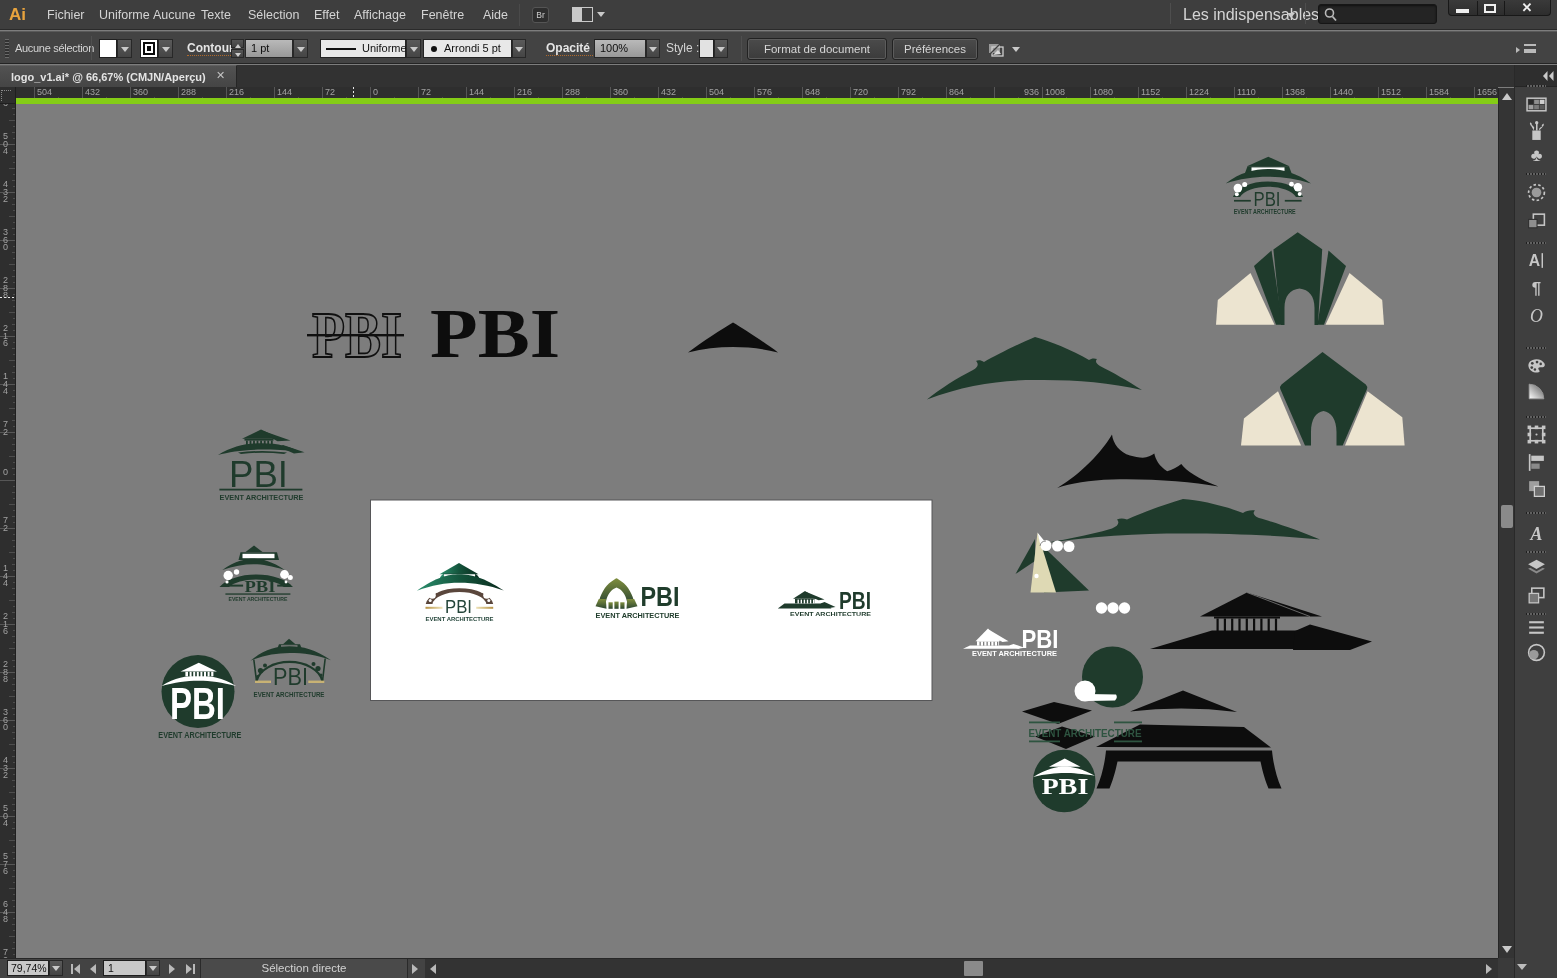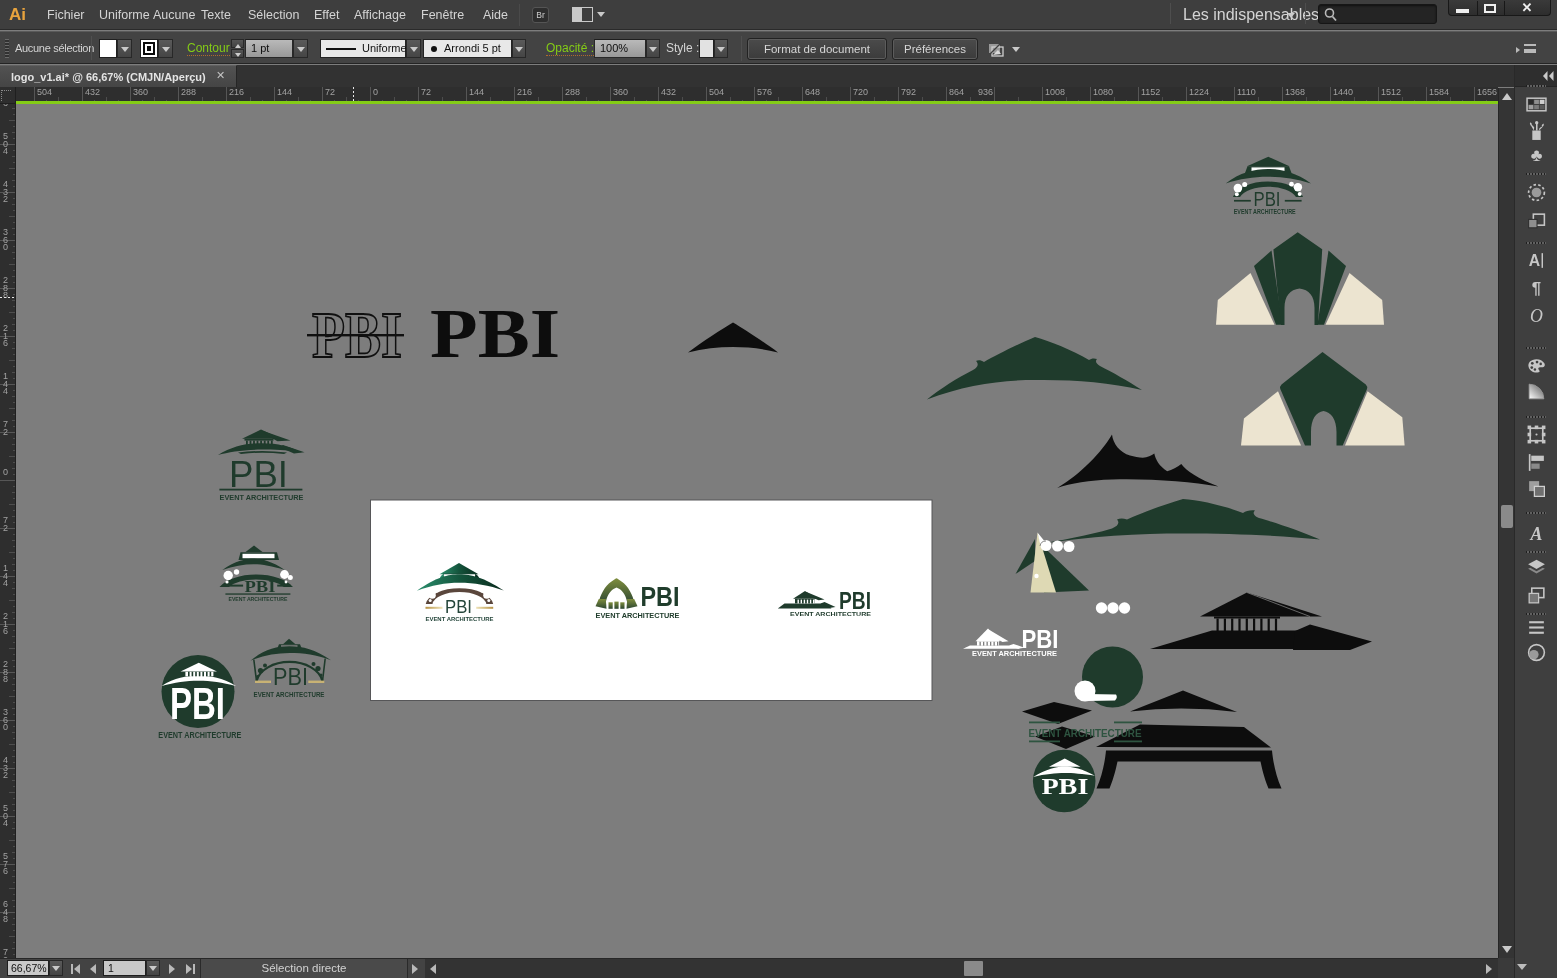--- a/index.html
+++ b/index.html
@@ -1,19 +1,19 @@
 <!DOCTYPE html>
 <html><head><meta charset="utf-8">
 <style>
 *{margin:0;padding:0;box-sizing:border-box;}
 html,body{width:1557px;height:978px;overflow:hidden;background:#7d7d7d;}
 #app{position:absolute;top:0;left:0;width:1557px;height:978px;font-family:"Liberation Sans",sans-serif;}
 .abs{position:absolute;}
 .txt{color:#d4d4d4;font-size:12px;line-height:12px;white-space:nowrap;}
-.orange{color:#84cc16;border-bottom:1px dotted #b06a2c;padding-bottom:1px;}
+.orange{color:#e5e5e5;border-bottom:1px dotted #b06a2c;padding-bottom:1px;font-weight:bold;}
 .fieldlight{background:linear-gradient(#b9b9b9,#989898);border:1px solid #282828;border-top-color:#1f1f1f;color:#0e0e0e;font-size:11px;line-height:17px;padding-left:5px;}
 .ddarrow{background:linear-gradient(#5a5a5a,#454545);border:1px solid #282828;}
 .ddarrow:after{content:"";position:absolute;left:50%;top:50%;margin:-2px 0 0 -4px;border:4px solid transparent;border-top:5px solid #c9c9c9;}
 .btn{background:linear-gradient(#4a4a4a,#3c3c3c);border:1px solid #5c5c5c;outline:1px solid #222;border-radius:2px;color:#d6d6d6;font-size:11.5px;text-align:center;}
 </style></head><body>
 <div id="app">
 
 <div class="abs" style="left:0;top:0;width:1557px;height:30px;background:#3e3e3e;border-bottom:1px solid #2a2a2a;">
 <div class="abs" style="left:9px;top:5px;font-size:17px;font-weight:bold;color:#e8a33d;letter-spacing:0px;">Ai</div>
 <div class="abs txt" style="left:47px;top:9px;font-size:12.5px;">Fichier</div>
@@ -96,21 +96,21 @@
 <div class="abs" style="left:1516px;top:15px;width:0;height:0;border:3px solid transparent;border-left:4px solid #b9b9b9;"></div>
 </div>
 <div class="abs" style="left:0;top:65px;width:1557px;height:22px;background:#323232;">
 <div class="abs" style="left:0;top:0;width:237px;height:22px;background:linear-gradient(#525252,#454545);border-right:1px solid #252525;border-top:1px solid #606060;"></div>
 <div class="abs" style="left:11px;top:6px;color:#e4e4e4;font-size:11px;font-weight:bold;white-space:nowrap;">logo_v1.ai* @ 66,67% (CMJN/Aperçu)</div>
 <div class="abs" style="left:216px;top:4px;color:#c4c4c4;font-size:11px;">✕</div>
 </div>
 <div class="abs" style="left:0;top:87px;width:16px;height:17px;background:#2e2e2e;border-bottom:1px solid #1f1f1f;border-right:1px solid #1f1f1f;">
       <div class="abs" style="left:1px;top:3px;width:10px;height:11px;border-left:1px dotted #8a8a8a;border-top:1px dotted #8a8a8a;"></div>
     </div>
-<div class="abs" style="left:16px;top:87px;width:1482px;height:17px;background:#2e2e2e;border-bottom:3px solid #84cc16;overflow:hidden;">
+<div class="abs" style="left:16px;top:87px;width:1482px;height:17px;background:#2e2e2e;border-bottom:6px solid #84cc16;overflow:hidden;">
 <div class="abs" style="left:18.0px;top:0;width:1px;height:17px;background:#565656;"></div>
 <div class="abs" style="left:21.0px;top:1px;color:#a2a2a2;font-size:9px;line-height:9px;">504</div>
 <div class="abs" style="left:42.0px;top:10px;width:1px;height:7px;background:#4d4d4d;"></div>
 <div class="abs" style="left:30.0px;top:13px;width:1px;height:4px;background:#4d4d4d;"></div>
 <div class="abs" style="left:54.0px;top:13px;width:1px;height:4px;background:#4d4d4d;"></div>
 <div class="abs" style="left:24.0px;top:14px;width:1px;height:3px;background:#4d4d4d;"></div>
 <div class="abs" style="left:36.0px;top:14px;width:1px;height:3px;background:#4d4d4d;"></div>
 <div class="abs" style="left:48.0px;top:14px;width:1px;height:3px;background:#4d4d4d;"></div>
 <div class="abs" style="left:60.0px;top:14px;width:1px;height:3px;background:#4d4d4d;"></div>
 <div class="abs" style="left:66.0px;top:0;width:1px;height:17px;background:#565656;"></div>
@@ -278,21 +278,21 @@
 <div class="abs" style="left:930.0px;top:0;width:1px;height:17px;background:#565656;"></div>
 <div class="abs" style="left:933.0px;top:1px;color:#a2a2a2;font-size:9px;line-height:9px;">864</div>
 <div class="abs" style="left:954.0px;top:10px;width:1px;height:7px;background:#4d4d4d;"></div>
 <div class="abs" style="left:942.0px;top:13px;width:1px;height:4px;background:#4d4d4d;"></div>
 <div class="abs" style="left:966.0px;top:13px;width:1px;height:4px;background:#4d4d4d;"></div>
 <div class="abs" style="left:936.0px;top:14px;width:1px;height:3px;background:#4d4d4d;"></div>
 <div class="abs" style="left:948.0px;top:14px;width:1px;height:3px;background:#4d4d4d;"></div>
 <div class="abs" style="left:960.0px;top:14px;width:1px;height:3px;background:#4d4d4d;"></div>
 <div class="abs" style="left:972.0px;top:14px;width:1px;height:3px;background:#4d4d4d;"></div>
 <div class="abs" style="left:978.0px;top:0;width:1px;height:17px;background:#565656;"></div>
-<div class="abs" style="left:962px;top:1px;color:#a2a2a2;font-size:9px;line-height:9px;">936</div>
+<div class="abs" style="left:1008px;top:1px;color:#a2a2a2;font-size:9px;line-height:9px;">936</div>
 <div class="abs" style="left:1002.0px;top:10px;width:1px;height:7px;background:#4d4d4d;"></div>
 <div class="abs" style="left:990.0px;top:13px;width:1px;height:4px;background:#4d4d4d;"></div>
 <div class="abs" style="left:1014.0px;top:13px;width:1px;height:4px;background:#4d4d4d;"></div>
 <div class="abs" style="left:984.0px;top:14px;width:1px;height:3px;background:#4d4d4d;"></div>
 <div class="abs" style="left:996.0px;top:14px;width:1px;height:3px;background:#4d4d4d;"></div>
 <div class="abs" style="left:1008.0px;top:14px;width:1px;height:3px;background:#4d4d4d;"></div>
 <div class="abs" style="left:1020.0px;top:14px;width:1px;height:3px;background:#4d4d4d;"></div>
 <div class="abs" style="left:1026.0px;top:0;width:1px;height:17px;background:#565656;"></div>
 <div class="abs" style="left:1029.0px;top:1px;color:#a2a2a2;font-size:9px;line-height:9px;">1008</div>
 <div class="abs" style="left:1050.0px;top:10px;width:1px;height:7px;background:#4d4d4d;"></div>
@@ -552,21 +552,21 @@
 <div class="abs" style="left:3px;top:845.0px;color:#a2a2a2;font-size:9px;line-height:7.5px;">7<br>2<br>0<br></div>
 
 <div class="abs" style="left:0;top:193px;width:16px;height:1px;background:repeating-linear-gradient(90deg,#e8e8e8 0 2px,transparent 2px 4px);"></div>
 </div>
 <div class="abs" style="left:1498px;top:88px;width:16px;height:870px;background:#343434;border-left:1px solid #262626;">
 <div class="abs" style="left:3px;top:5px;width:0;height:0;border:5px solid transparent;border-bottom:7px solid #c9c9c9;border-top:none;"></div>
 <div class="abs" style="left:3px;top:858px;width:0;height:0;border:5px solid transparent;border-top:7px solid #c9c9c9;border-bottom:none;"></div>
 <div class="abs" style="left:2px;top:417px;width:12px;height:23px;background:#8a8a8a;border-radius:2px;"></div>
 </div>
 <div class="abs" style="left:0;top:958px;width:1498px;height:20px;background:#434343;border-top:1px solid #272727;">
-<div class="abs" style="left:7px;top:1px;width:42px;height:16px;background:#c9c9c9;border:1px solid #1f1f1f;color:#111;font-size:10.5px;line-height:15px;padding-left:3px;">66,67%</div>
+<div class="abs" style="left:7px;top:1px;width:42px;height:16px;background:#c9c9c9;border:1px solid #1f1f1f;color:#111;font-size:10.5px;line-height:15px;padding-left:3px;">79,74%</div>
 <div class="abs ddarrow" style="left:49px;top:1px;width:14px;height:16px;"></div>
 <div class="abs" style="left:74px;top:5px;width:0;height:0;border:5px solid transparent;border-right:6px solid #b9b9b9;border-left:none;"></div>
 <div class="abs" style="left:71px;top:5px;width:2px;height:10px;background:#b9b9b9;"></div>
 <div class="abs" style="left:90px;top:5px;width:0;height:0;border:5px solid transparent;border-right:6px solid #b9b9b9;border-left:none;"></div>
 <div class="abs" style="left:103px;top:1px;width:43px;height:16px;background:#c9c9c9;border:1px solid #1f1f1f;color:#111;font-size:10.5px;line-height:15px;padding-left:4px;">1</div>
 <div class="abs ddarrow" style="left:146px;top:1px;width:14px;height:16px;"></div>
 <div class="abs" style="left:169px;top:5px;width:0;height:0;border:5px solid transparent;border-left:6px solid #b9b9b9;border-right:none;"></div>
 <div class="abs" style="left:186px;top:5px;width:0;height:0;border:5px solid transparent;border-left:6px solid #b9b9b9;border-right:none;"></div>
 <div class="abs" style="left:193px;top:5px;width:2px;height:10px;background:#b9b9b9;"></div>
 <div class="abs" style="left:200px;top:0;width:208px;height:20px;background:#4a4a4a;border-left:1px solid #2a2a2a;border-right:1px solid #2a2a2a;color:#d2d2d2;font-size:11.5px;line-height:19px;text-align:center;">Sélection directe</div>

